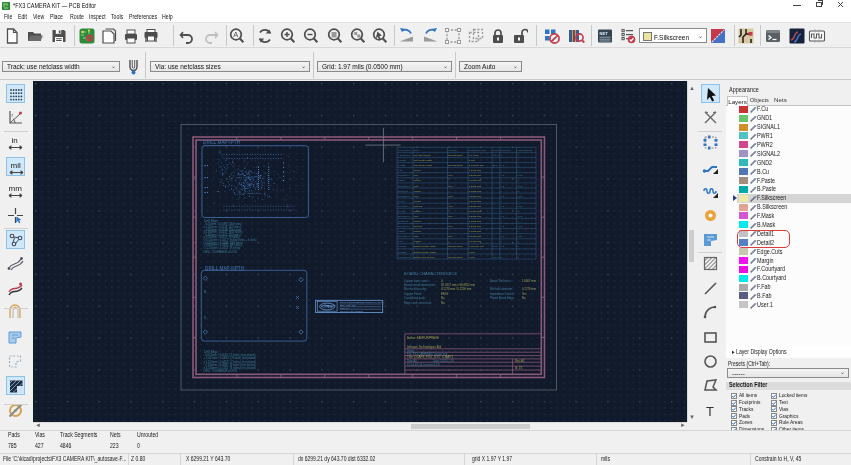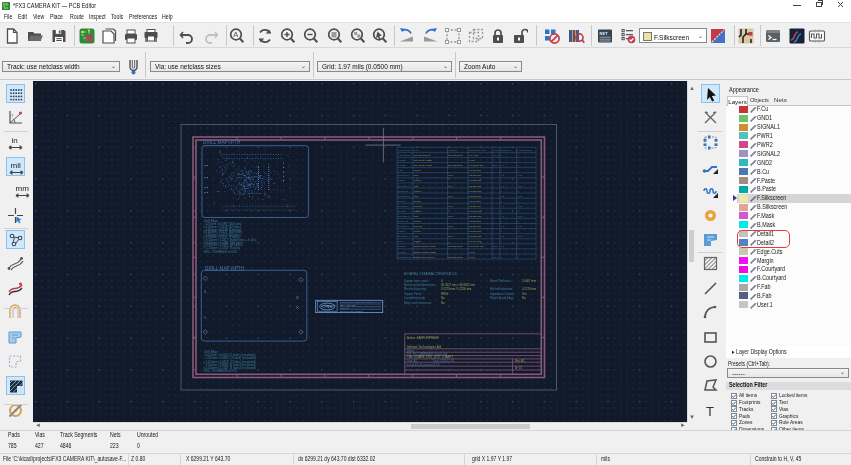--- a/index.html
+++ b/index.html
@@ -336,21 +336,21 @@
     </div>
     <div style="position:absolute;left:6px;top:157px;width:19px;height:19px;background:#cfe8fc;border:1px solid #8ec1ea;box-sizing:border-box">
       <div style="position:absolute;left:1px;top:1px">
         <svg width="17" height="17" viewBox="0 0 17 17" style="display:block;">
           <text x="2.5" y="9" font-size="8" font-family="Liberation Sans" fill="#222">mil</text>
           <path d="M2 13.5h13M2 13.5l2.5-1.8M2 13.5l2.5 1.8M15 13.5l-2.5-1.8M15 13.5l-2.5 1.8" stroke="#444" stroke-width="1.1" fill="none"></path>
         </svg>
       </div>
     </div>
     <div style="position:absolute;left:6px;top:181px;width:19px;height:19px;box-sizing:border-box">
-      <div style="position:absolute;left:8px;top:1px">
+      <div style="position:absolute;left:1px;top:1px">
         <svg width="17" height="17" viewBox="0 0 17 17" style="display:block;">
           <text x="1.5" y="9" font-size="8" font-family="Liberation Sans" fill="#222">mm</text>
           <path d="M2 13.5h13M2 13.5l2.5-1.8M2 13.5l2.5 1.8M15 13.5l-2.5-1.8M15 13.5l-2.5 1.8" stroke="#444" stroke-width="1.1" fill="none"></path>
         </svg>
       </div>
     </div>
     <div style="position:absolute;left:6px;top:206px;width:19px;height:19px;box-sizing:border-box">
       <div style="position:absolute;left:1px;top:1px">
         <svg width="17" height="17" viewBox="0 0 17 17" style="display:block;">
           <path d="M8.5 1v6M8.5 10v6M1 8.5h6M10 8.5h6" stroke="#444" stroke-width="1.2"></path>

